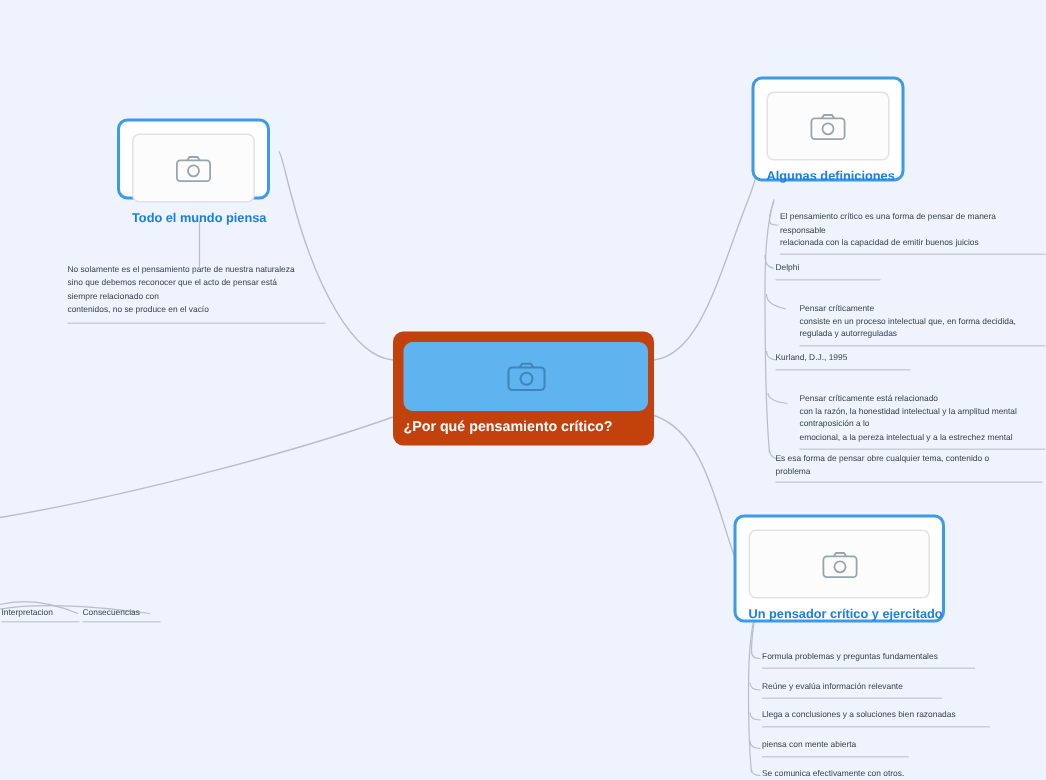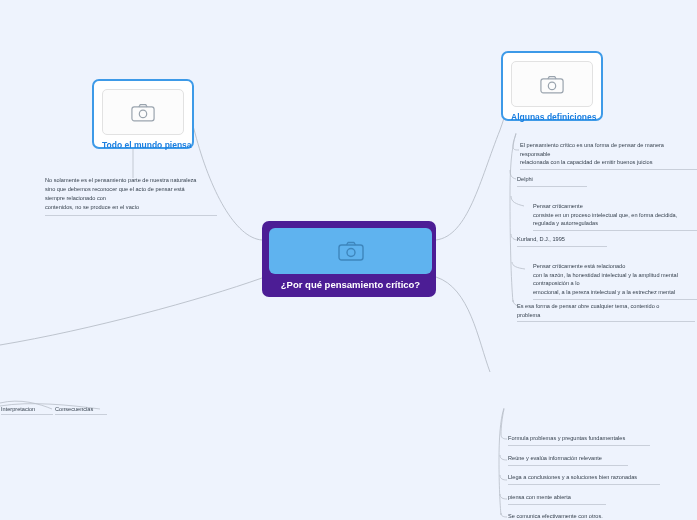--- a/index.html
+++ b/index.html
@@ -58,25 +58,24 @@
     white-space: nowrap;
   }
 
   
   .central {
     position: absolute;
     left: 262px;
     top: 221px;
     width: 174px;
     height: 76px;
-    background: #4c1d95;
+    background: #c2410c;
     border-radius: 7px;
     box-sizing: border-box;
     padding: 7px 4px 4px 7px;
-    text-align: center;
   }
   .central .thumb-c {
     background: #5fb3ef;
     border-radius: 6px;
     width: 100%;
     height: 46px;
     display: flex;
     align-items: center;
     justify-content: center;
   }
@@ -162,21 +161,21 @@
     <div class="thumb-c">
       <svg width="26" height="20" viewBox="0 0 26 20">
         <rect x="1" y="4" width="24" height="15" rx="2.5" fill="none" stroke="#3e86bd" stroke-width="1.4"></rect>
         <path d="M8.5,4 L10,1.5 L16,1.5 L17.5,4" fill="none" stroke="#3e86bd" stroke-width="1.4" stroke-linejoin="round"></path>
         <circle cx="13" cy="11.5" r="4" fill="none" stroke="#3e86bd" stroke-width="1.4"></circle>
       </svg>
     </div>
     <div class="caption-c">¿Por qué pensamiento crítico?</div>
   </div>
 
-  <div class="node" style="left:92px; top:79px; width:102px; height:70px;">
+  <div class="node" style="left:78px; top:79px; width:102px; height:54px;">
     <div class="thumb">
       <svg width="24" height="19" viewBox="0 0 26 20">
         <rect x="1" y="4" width="24" height="15" rx="2.5" fill="none" stroke="#9aa4ae" stroke-width="1.3"></rect>
         <path d="M8.5,4 L10,1.5 L16,1.5 L17.5,4" fill="none" stroke="#9aa4ae" stroke-width="1.3" stroke-linejoin="round"></path>
         <circle cx="13" cy="11.5" r="4" fill="none" stroke="#9aa4ae" stroke-width="1.3"></circle>
       </svg>
     </div>
     <div class="caption">Todo el mundo piensa</div>
   </div>
 
@@ -204,20 +203,30 @@
 consiste en un proceso intelectual que, en forma decidida,
 regulada y autorreguladas</div>
   <div class="leaf" style="left:517px; top:235px; width:90px;">Kurland, D.J., 1995</div>
   <div class="leaf" style="left:533px; top:262px; width:164px;">Pensar críticamente está relacionado
 con la razón, la honestidad intelectual y la amplitud mental
 contraposición a lo
 emocional, a la pereza intelectual y a la estrechez mental</div>
   <div class="leaf" style="left:517px; top:302px; width:178px;">Es esa forma de pensar obre cualquier tema, contenido o
 problema</div>
 
+  <div class="node" style="left:489px; top:343px; width:141px; height:72px;">
+    <div class="thumb">
+      <svg width="24" height="19" viewBox="0 0 26 20">
+        <rect x="1" y="4" width="24" height="15" rx="2.5" fill="none" stroke="#9aa4ae" stroke-width="1.3"></rect>
+        <path d="M8.5,4 L10,1.5 L16,1.5 L17.5,4" fill="none" stroke="#9aa4ae" stroke-width="1.3" stroke-linejoin="round"></path>
+        <circle cx="13" cy="11.5" r="4" fill="none" stroke="#9aa4ae" stroke-width="1.3"></circle>
+      </svg>
+    </div>
+    <div class="caption">Un pensador crítico y ejercitado</div>
+  </div>
 
   <div class="leaf" style="left:508px; top:434px; width:142px;">Formula problemas y preguntas fundamentales</div>
   <div class="leaf" style="left:508px; top:454px; width:120px;">Reúne y evalúa información relevante</div>
   <div class="leaf" style="left:508px; top:473px; width:152px;">Llega a conclusiones y a soluciones bien razonadas</div>
   <div class="leaf" style="left:508px; top:493px; width:98px;">piensa con mente abierta</div>
   <div class="leaf" style="left:508px; top:512px; width:124px;">Se comunica efectivamente con otros.</div>
 
   <div class="corner-label" style="left:1px; top:406px; width:52px;">Interpretacion</div>
   <div class="corner-label" style="left:55px; top:406px; width:52px;">Consecuencias</div>
 

